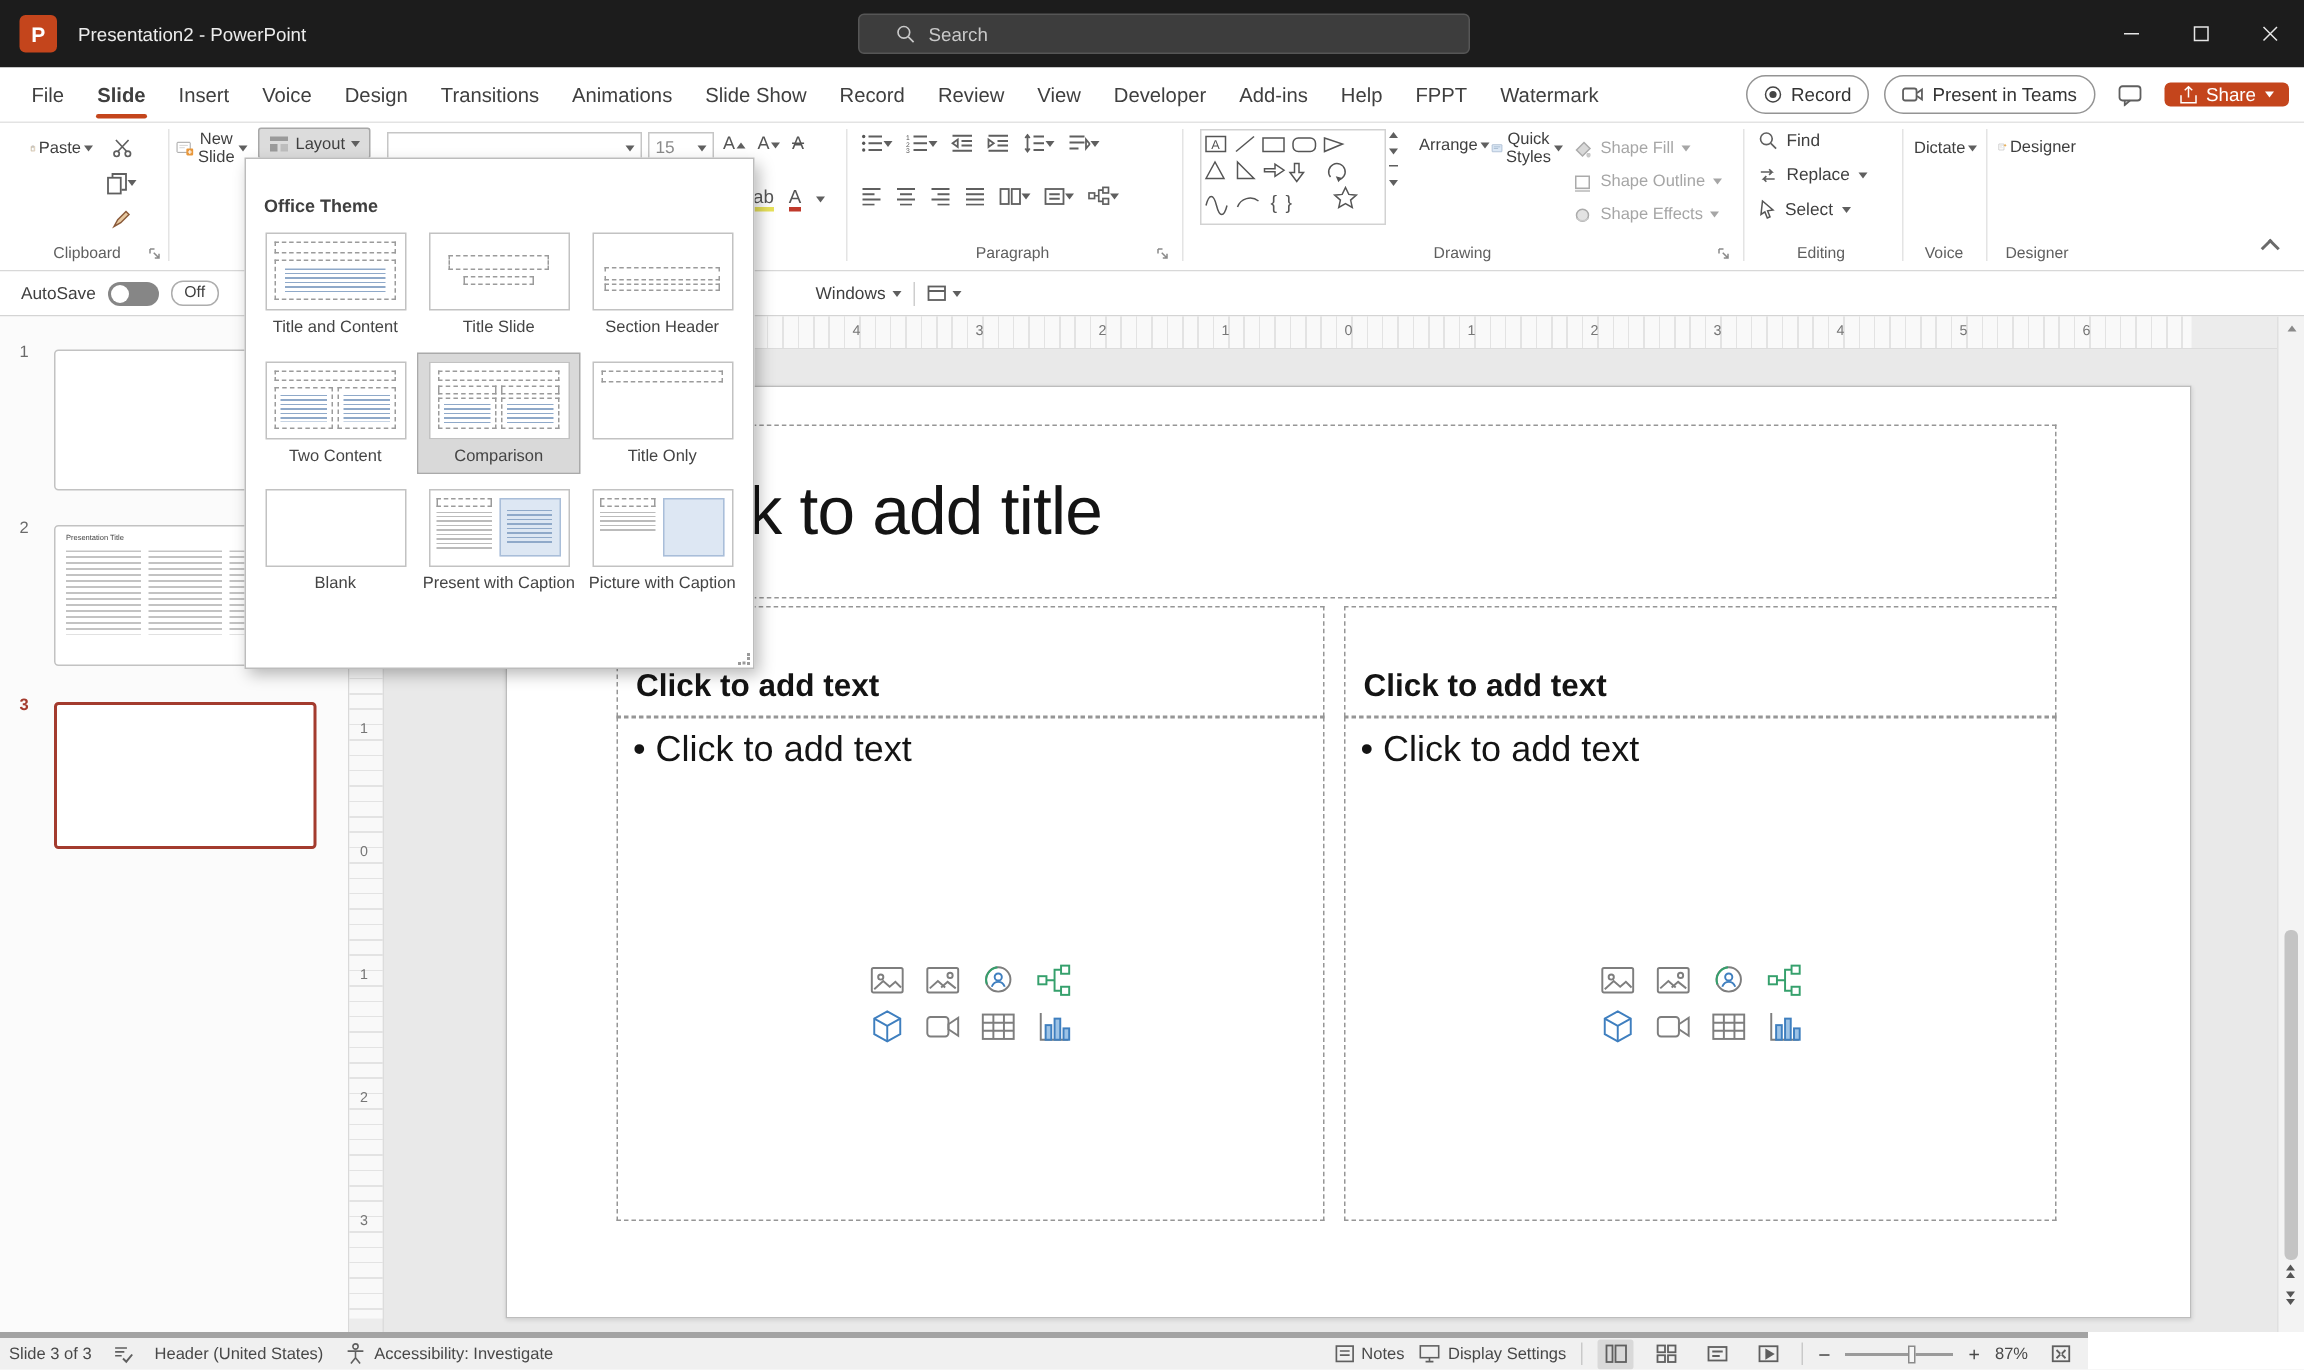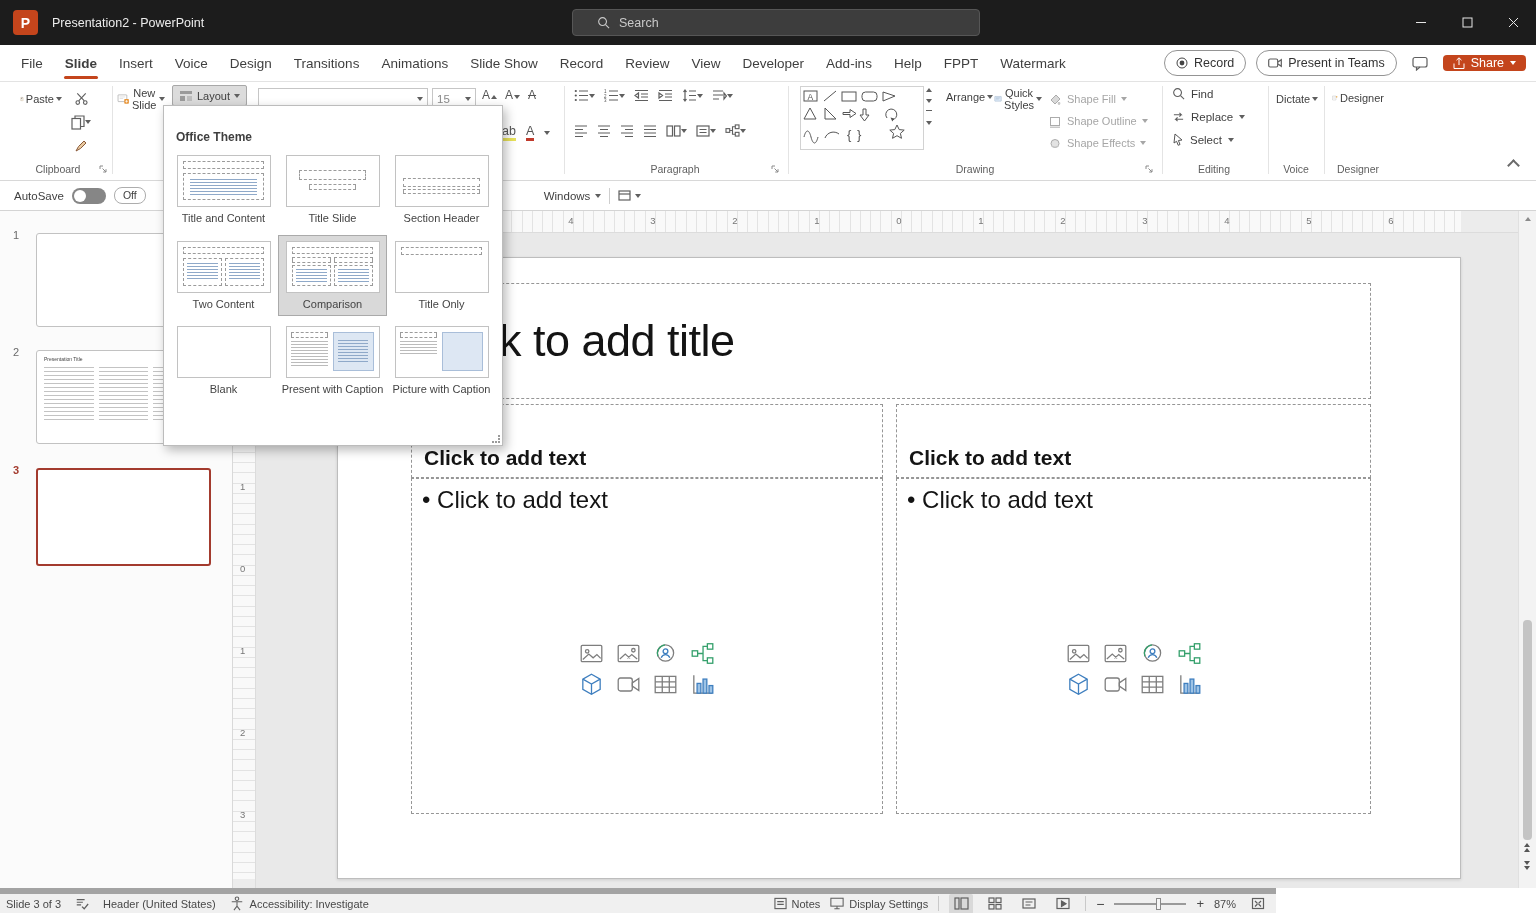--- a/index.html
+++ b/index.html
@@ -76,21 +76,21 @@
 .lmcell{padding:5px 2px;text-align:center}
 .lmcell.sel{background:#d9d9d9;outline:1px solid #aaa}
 .lmthumb{width:94px;height:52px;margin:0 auto;border:1px solid #c2c2c2;background:#fff;position:relative}
 .lmlabel{margin-top:5px;font-size:11px;color:#444;line-height:1.15}
 .d{position:absolute;border:1px dashed #9b9b9b}
 .b{position:absolute;background:#dde7f3;border:1px solid #a9bed9}
 .gl2{position:absolute;background:repeating-linear-gradient(180deg,#bbb 0 1px,transparent 1px 3px)}
 .bl{position:absolute;background:repeating-linear-gradient(180deg,#8fa9c9 0 1px,transparent 1px 3px)}
 .grip{position:absolute;right:2px;bottom:2px;width:8px;height:8px;border-right:2px dotted #9a9a9a;border-bottom:2px dotted #9a9a9a}
 
-.statusbar{left:0;top:888px;width:1276px;height:25px;background:#f0f0f0;border-top:6px solid #a3a3a3;font-size:11px;color:#484848;display:flex;align-items:center;justify-content:space-between;padding:0 6px}
+.statusbar{left:0;top:888px;width:1392px;height:25px;background:#f0f0f0;border-top:4px solid #a3a3a3;font-size:11px;color:#484848;display:flex;align-items:center;justify-content:space-between;padding:0 6px}
 .sbgrp{display:flex;align-items:center;gap:14px}
 .sbsep{width:1px;height:15px;background:#c9c9c9}
 .zslider{width:72px;height:2px;background:#9a9a9a;position:relative}
 .zthumb{position:absolute;top:-5px;width:5px;height:12px;background:#f6f6f6;border:1px solid #8a8a8a}
 .viewbtn{width:24px;height:20px;display:flex;align-items:center;justify-content:center;border-radius:2px}
 .viewbtn.cur{background:#d9d9d9}
 </style>
 </head>
 <body>
 

